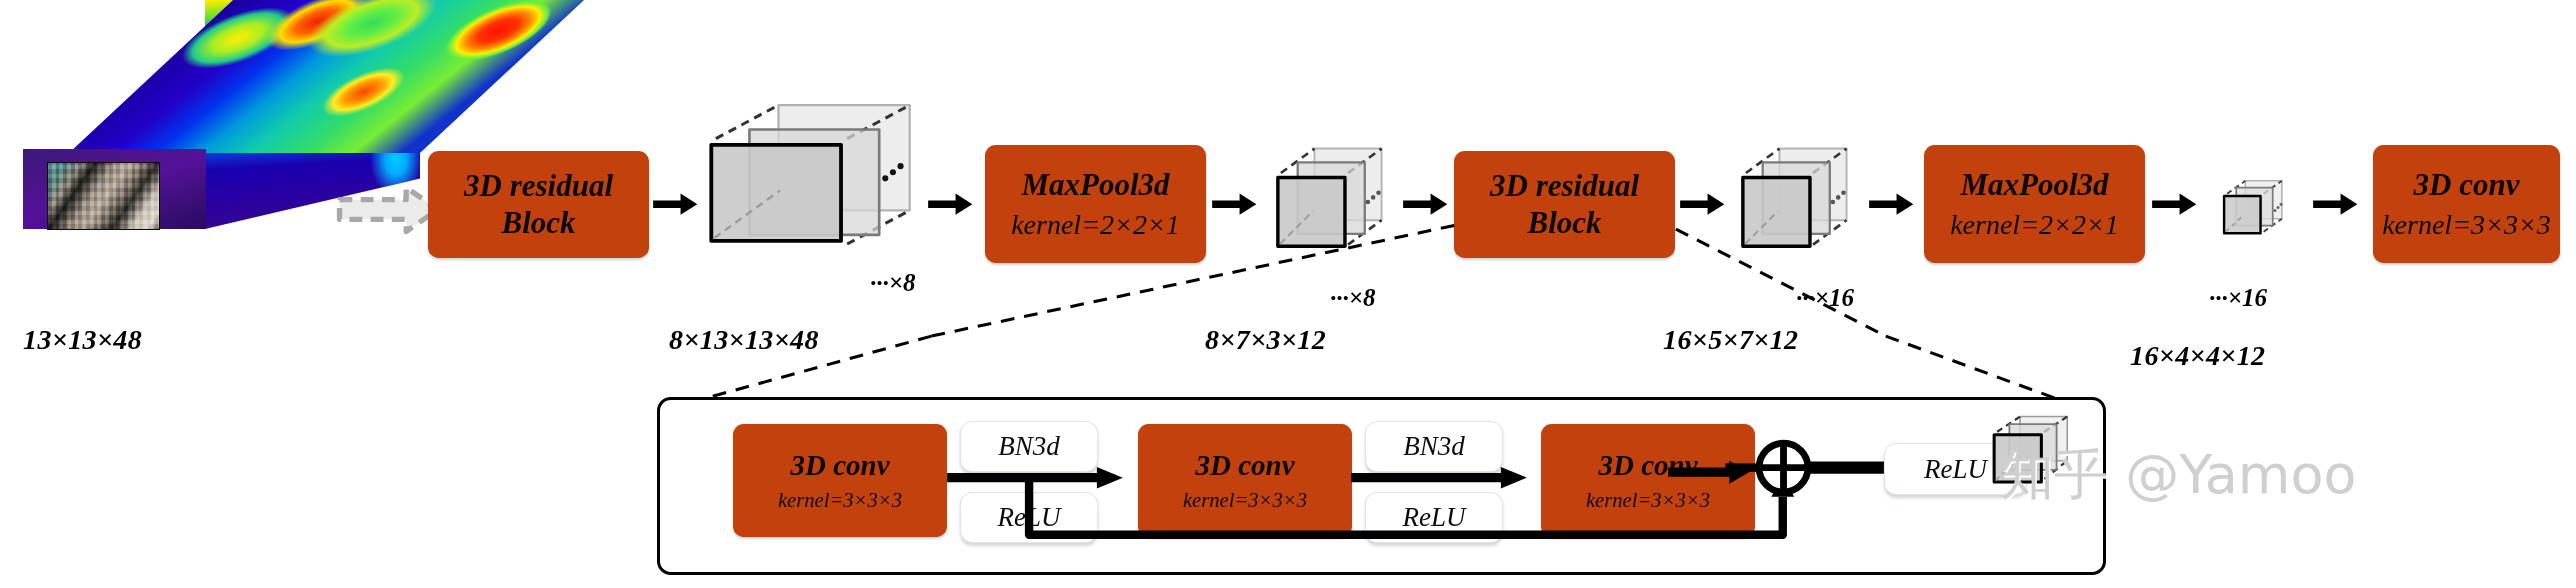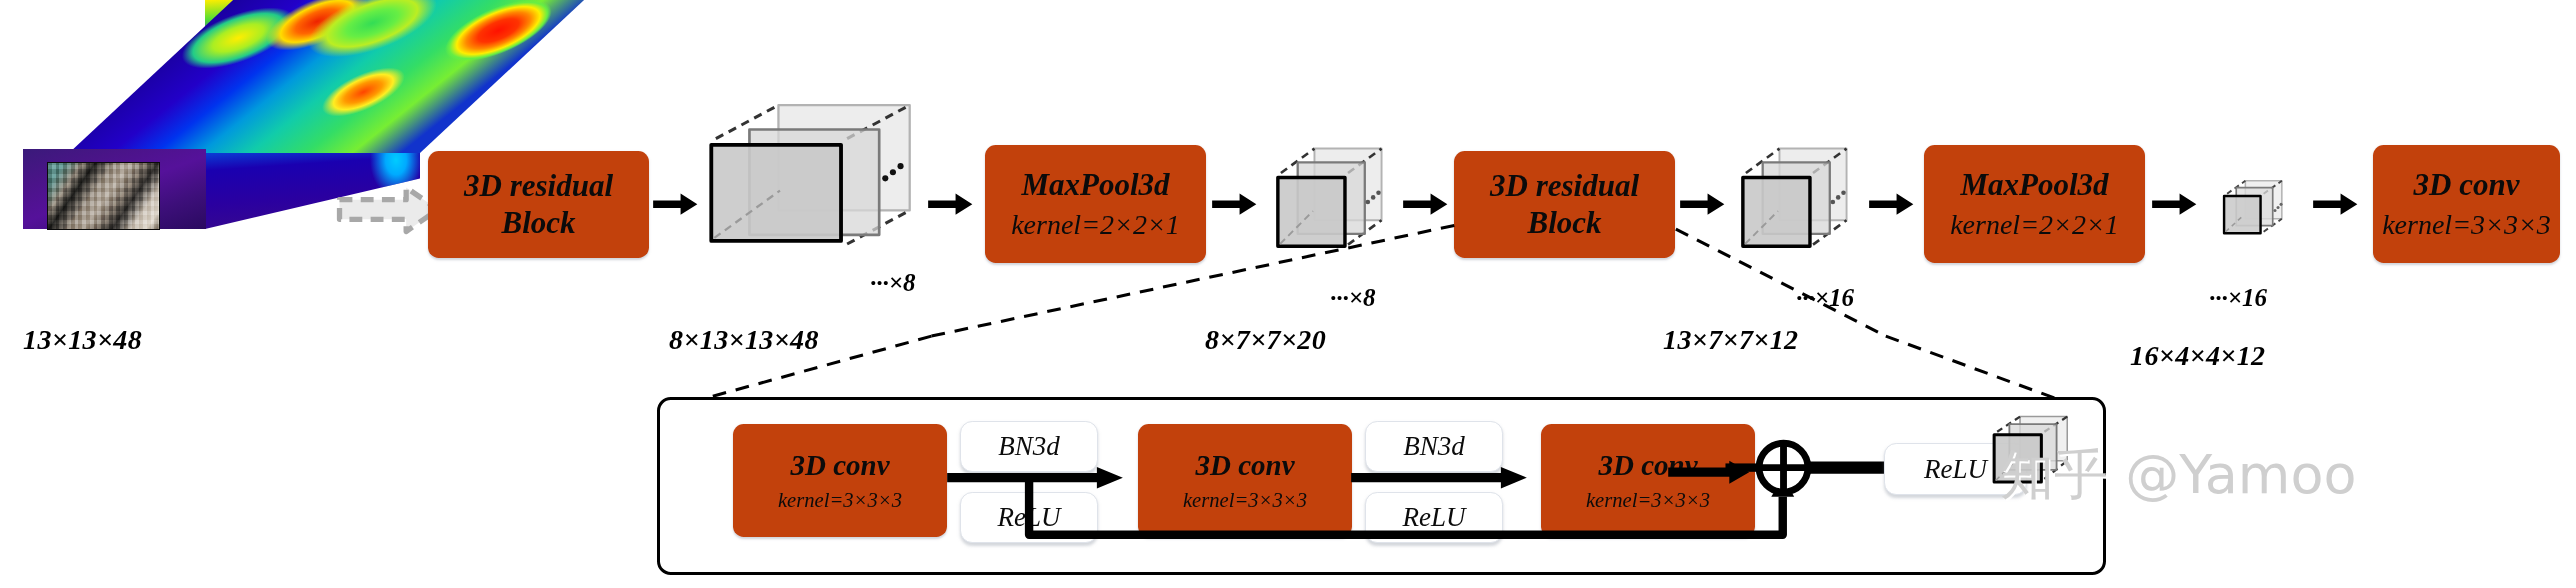--- a/index.html
+++ b/index.html
@@ -181,21 +181,21 @@
       <polygon points="40,24 128,24 128,118 40,118" fill="#d7d7d7" fill-opacity=".75" stroke="#7a7a7a" stroke-width="3"></polygon>
       <polygon points="14,44 102,44 102,134 14,134" fill="#c9c9c9" fill-opacity=".9" stroke="#000" stroke-width="4.5"></polygon>
       <line x1="17" y1="131" x2="60" y2="88" stroke="#9a9a9a" stroke-width="2.5" stroke-dasharray="9 6"></line>
       <circle cx="132" cy="76" r="3" fill="#555"></circle>
       <circle cx="139" cy="70" r="3" fill="#555"></circle>
       <circle cx="146" cy="64" r="3" fill="#555"></circle>
     </g>
   </svg>
 </div>
 <div class="abs mult-label" style="left:1330px;top:284px;">···×8</div>
-<div class="abs dim-label" style="left:1205px;top:324px;">8×7×7×20</div>
+<div class="abs dim-label" style="left:1205px;top:324px;">8×7×3×12</div>
 
 <div class="abs" style="left:1403px;top:192px;">
   <svg width="46" height="24.4" viewBox="0 0 60 32">
       <path d="M0 11 h36 v-9 l22 14 -22 14 v-9 H0 Z" fill="#000"></path>
     </svg>
 </div>
 
 <div class="abs op-box two-line" id="block-res-2" style="left:1454px;top:151px;width:221px;height:107px;">
   <div class="op-title">3D residual</div>
   <div class="op-title">Block</div>
@@ -217,21 +217,21 @@
       <polygon points="40,24 128,24 128,118 40,118" fill="#d7d7d7" fill-opacity=".75" stroke="#7a7a7a" stroke-width="3"></polygon>
       <polygon points="14,44 102,44 102,134 14,134" fill="#c9c9c9" fill-opacity=".9" stroke="#000" stroke-width="4.5"></polygon>
       <line x1="17" y1="131" x2="60" y2="88" stroke="#9a9a9a" stroke-width="2.5" stroke-dasharray="9 6"></line>
       <circle cx="132" cy="76" r="3" fill="#555"></circle>
       <circle cx="139" cy="70" r="3" fill="#555"></circle>
       <circle cx="146" cy="64" r="3" fill="#555"></circle>
     </g>
   </svg>
 </div>
 <div class="abs mult-label" style="left:1796px;top:284px;">···×16</div>
-<div class="abs dim-label" style="left:1663px;top:324px;">13×7×7×12</div>
+<div class="abs dim-label" style="left:1663px;top:324px;">16×5×7×12</div>
 
 <div class="abs" style="left:1869px;top:192px;">
   <svg width="46" height="24.4" viewBox="0 0 60 32">
       <path d="M0 11 h36 v-9 l22 14 -22 14 v-9 H0 Z" fill="#000"></path>
     </svg>
 </div>
 
 <div class="abs op-box" id="block-pool-2" style="left:1924px;top:145px;width:221px;height:118px;">
   <div class="op-title">MaxPool3d</div>
   <div class="op-sub">kernel=2×2×1</div>

